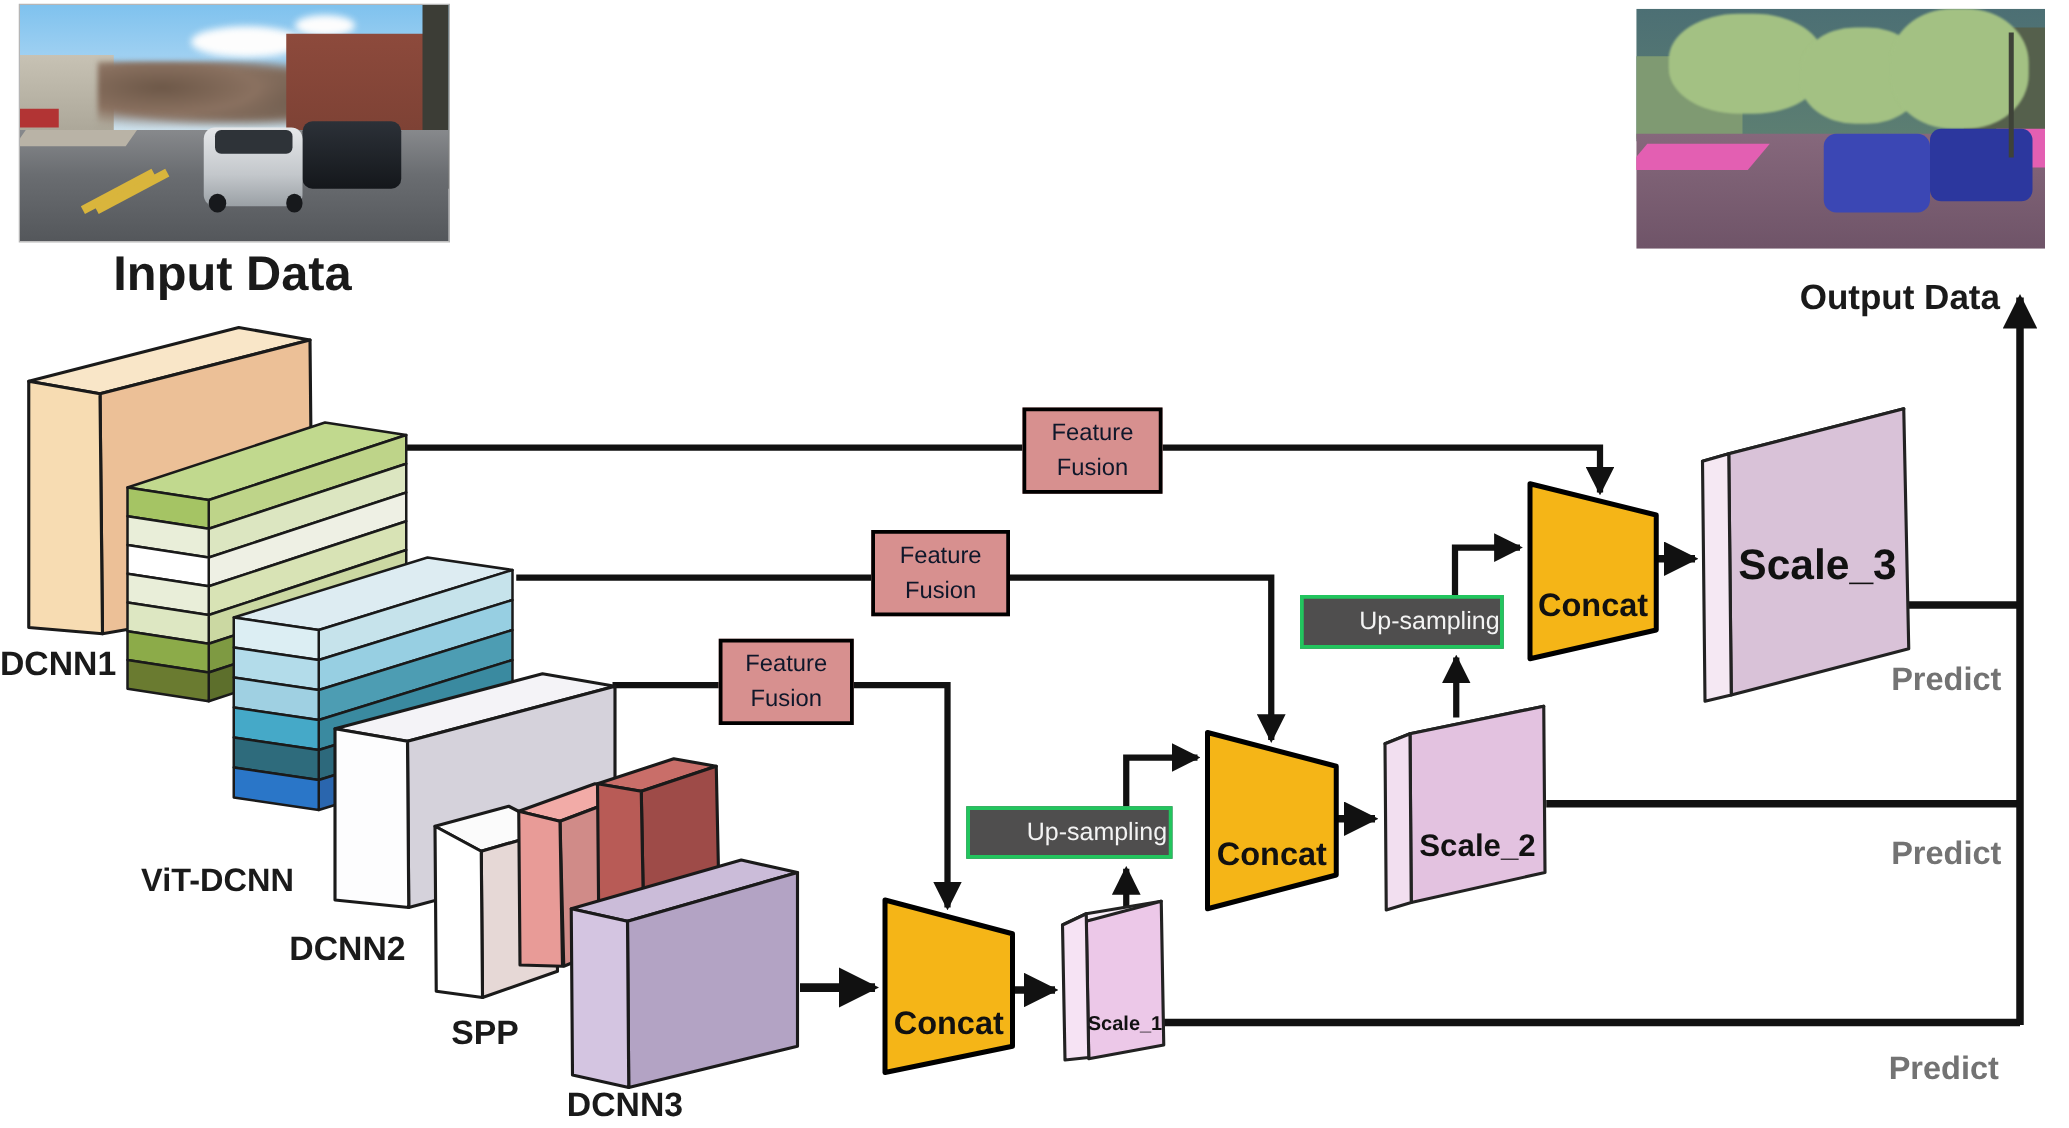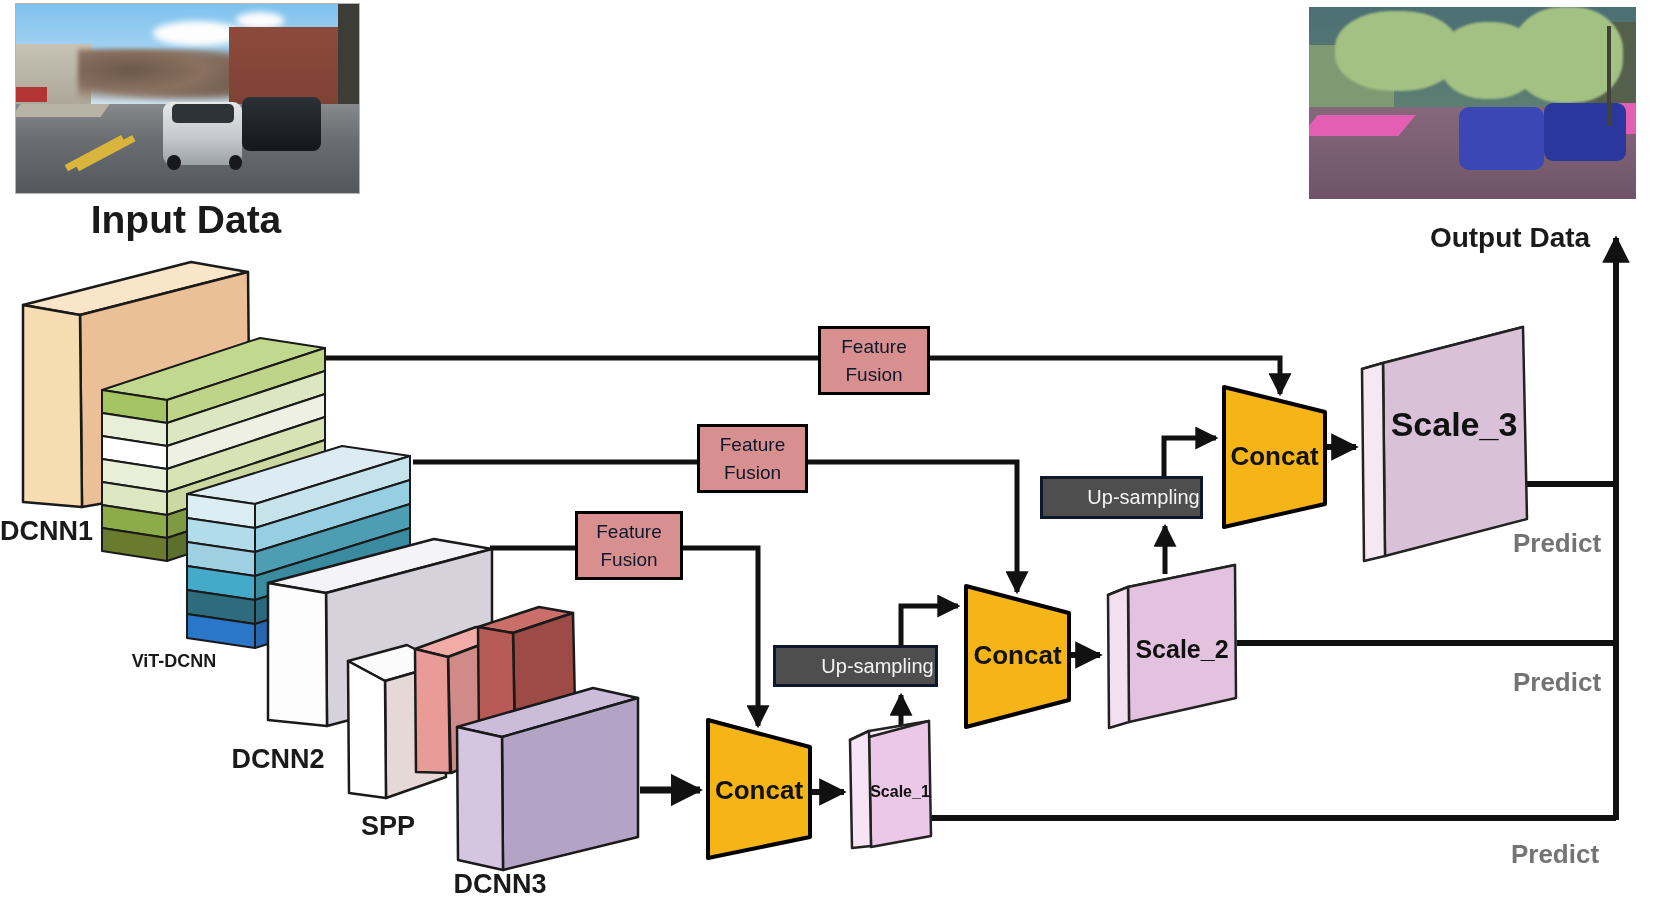--- a/index.html
+++ b/index.html
@@ -10,23 +10,23 @@
   
   .blk-label{position:absolute;font-weight:bold;color:#1a1a1a;text-align:center;letter-spacing:0;}
   .lab-big{font-size:39px;}
   .lab-med{font-size:27px;}
   .predict{position:absolute;font-weight:bold;color:#737373;font-size:26px;text-align:center;width:110px;}
 
   
   .ffbox{position:absolute;background:#d7908f;border:3px solid #000;color:#0f172a;
          display:flex;flex-direction:column;align-items:center;justify-content:center;
          font-size:19px;line-height:1.45;box-sizing:border-box;font-weight:normal;}
-  .upbox{position:absolute;background:#4f4e4e;border:3px solid #0f172a;color:#f3f3f3;
+  .upbox{position:absolute;background:#4f4e4e;border:3px solid #22c55e;color:#f3f3f3;
          display:flex;align-items:center;justify-content:center;font-size:20px;box-sizing:border-box;padding-left:44px;}
-  .node-label{position:absolute;font-weight:bold;color:#111;display:flex;align-items:center;justify-content:center;text-align:center;}
+  .node-label{position:absolute;font-weight:bold;color:#111;display:flex;align-items:center;justify-content:center;text-align:center;margin-top:28px;}
 
   
   .photo{position:absolute;overflow:hidden;}
   .photo>div{position:absolute;}
   .inp{border:1px solid #b5b5b5;}
   .inp .sky{left:0;top:0;width:100%;height:58%;background:linear-gradient(180deg,#7fc2ee 0%,#a5d3f2 45%,#d8e8f0 100%);}
   .inp .cloud{background:#fdfdfd;border-radius:50%;filter:blur(3px);}
   .inp .bldL{left:0;top:21%;width:22%;height:36%;background:linear-gradient(180deg,#c7c2b4,#a9a496);}
   .inp .awn{left:0;top:44%;width:9%;height:8%;background:#b23434;}
   .inp .trees{top:24%;height:28%;background:radial-gradient(ellipse at 30% 40%,#6d5848 0%,#8a7160 45%,transparent 72%),radial-gradient(ellipse at 70% 50%,#5f4f42 0%,#7d695a 50%,transparent 75%);filter:blur(2px);}
@@ -208,24 +208,24 @@
     <div class="blob" style="left:62%;top:0%;width:34%;height:50%;"></div>
     <div class="road"></div>
     <div class="pink" style="left:0;top:56%;width:30%;height:11%;transform:skewX(-40deg);"></div>
     <div class="pink" style="left:88%;top:50%;width:12%;height:16%;"></div>
     <div class="carA"></div>
     <div class="carB2"></div>
     <div class="pole" style="left:91%;top:10%;width:1.5%;height:52%;"></div>
   </div>
 
   <div class="blk-label lab-big" style="left:60px;top:198px;width:252px;">Input Data</div>
-  <div class="blk-label" style="left:1420px;top:222px;width:180px;font-size:28px;">Output Data</div>
+  <div class="blk-label" style="left:1420px;top:222px;width:180px;font-size:28px;text-align:right;">Output Data</div>
 
   <div class="blk-label lab-med" style="left:0px;top:516px;width:84px;">DCNN1</div>
-  <div class="blk-label" style="left:102px;top:651px;width:144px;font-size:18px;">ViT-DCNN</div>
+  <div class="blk-label" style="left:102px;top:689px;width:144px;font-size:26px;">ViT-DCNN</div>
   <div class="blk-label lab-med" style="left:228px;top:744px;width:100px;">DCNN2</div>
   <div class="blk-label lab-med" style="left:352px;top:811px;width:72px;">SPP</div>
   <div class="blk-label lab-med" style="left:448px;top:869px;width:104px;">DCNN3</div>
 
   <div class="ffbox" style="left:818px;top:326px;width:112px;height:69px;">
     <span>Feature</span>
     <span>Fusion</span>
   </div>
   <div class="ffbox" style="left:697px;top:424px;width:111px;height:69px;">
     <span>Feature</span>

